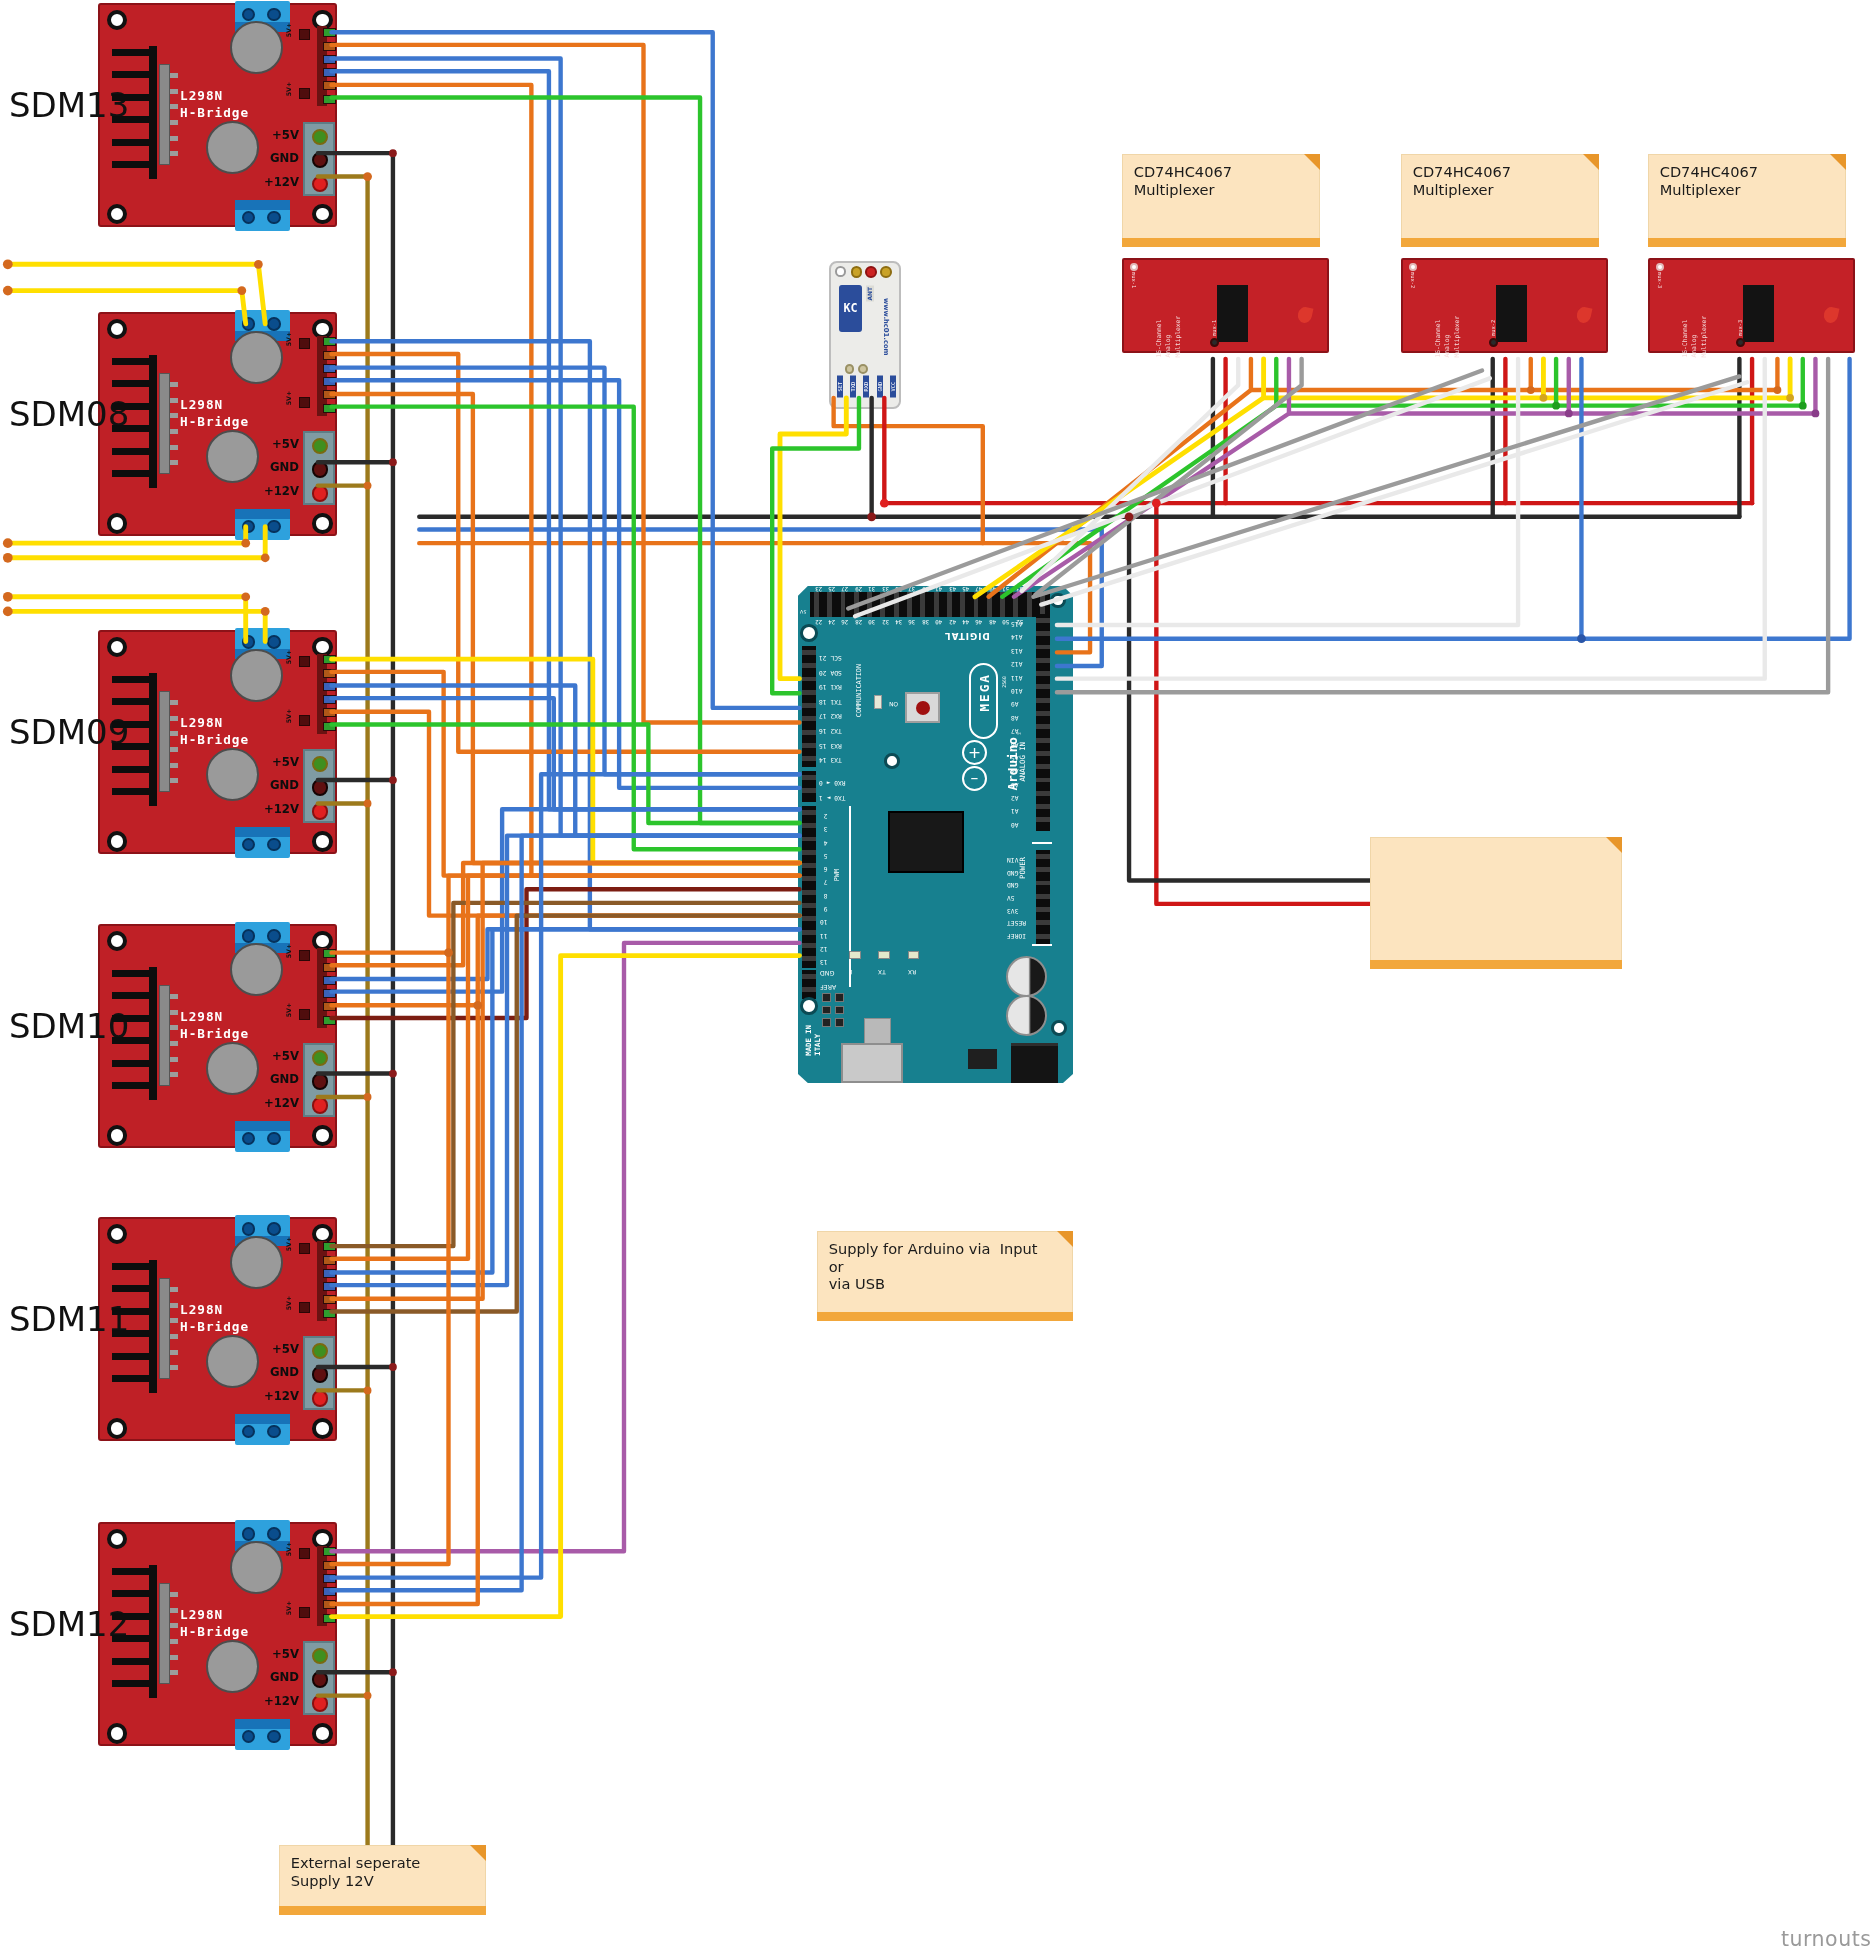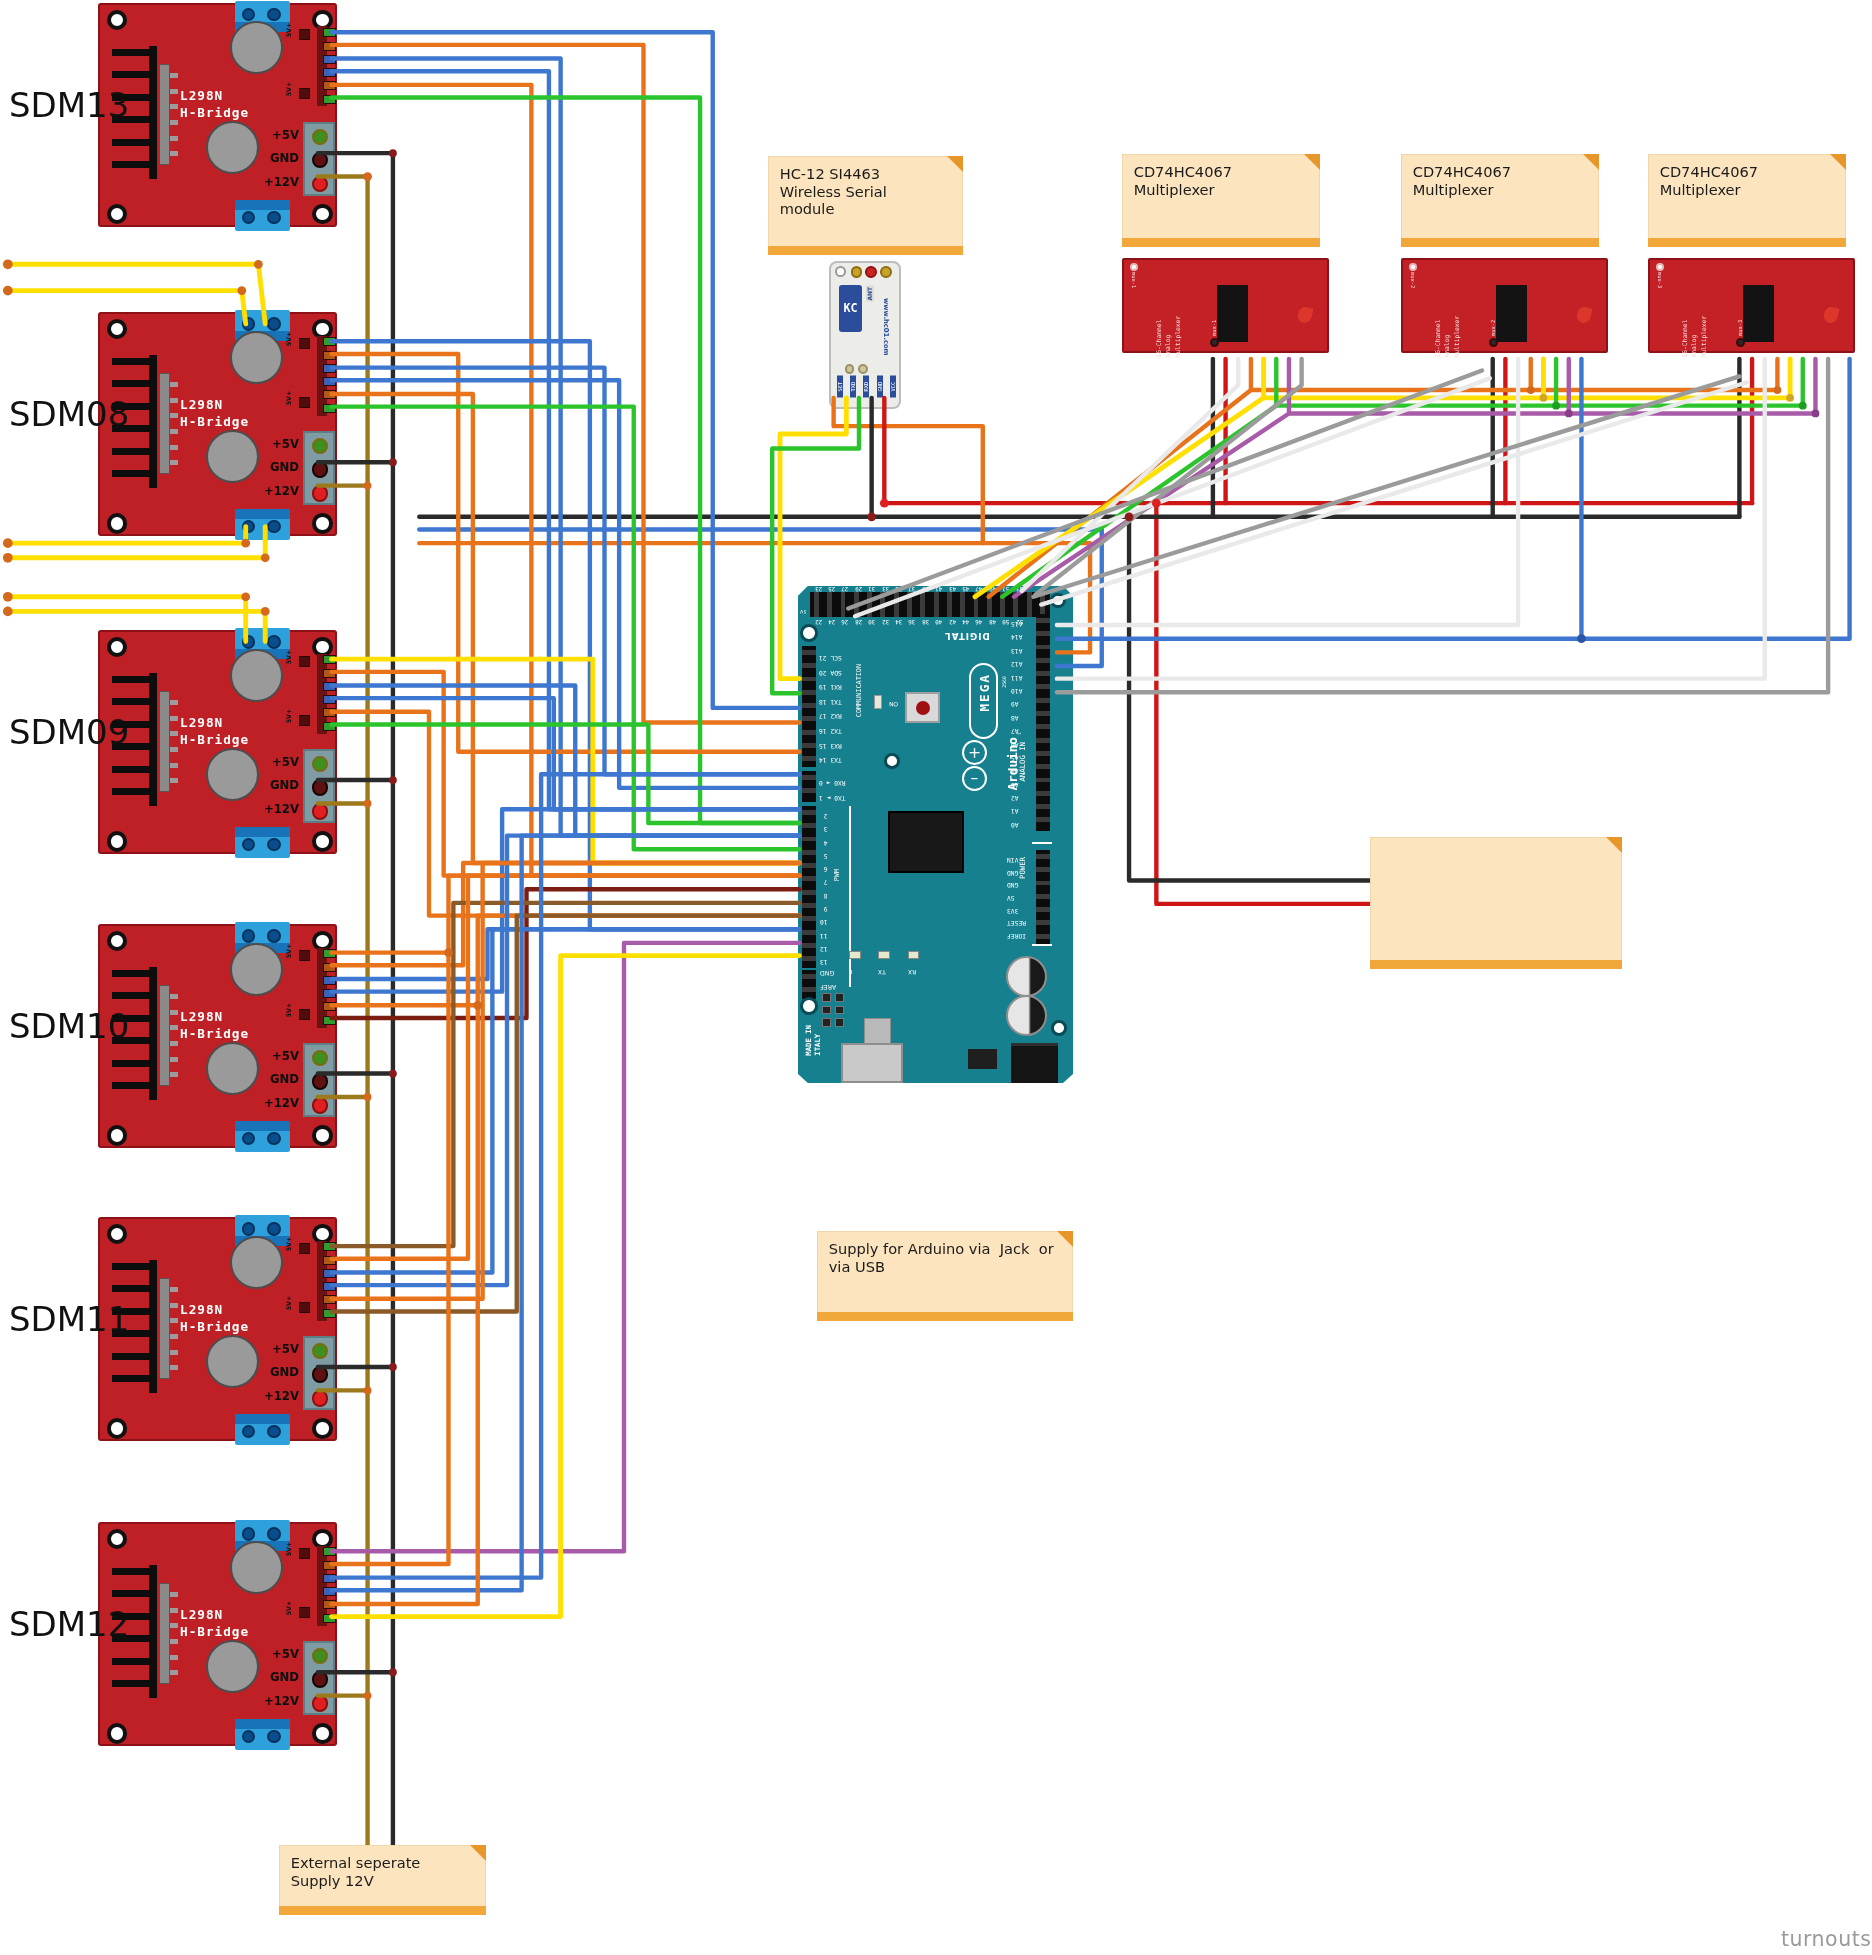--- a/index.html
+++ b/index.html
@@ -883,33 +883,26 @@
       <circle cx="1823" cy="400" r="4" fill="#d4691e"></circle>
         <circle cx="1836" cy="408" r="4" fill="#d4a51e"></circle>
       <circle cx="1849" cy="416" r="4" fill="#1e9e1e"></circle>
         <circle cx="1862" cy="424" r="4" fill="#8a3d8a"></circle>
       <circle cx="1622" cy="655" r="4.5" fill="#2a56a8"></circle>
       <circle cx="460" cy="977" r="4.5" fill="#d4691e"></circle>
         <circle cx="490" cy="1031" r="4.5" fill="#d4691e"></circle>
     </g>
   </svg>
 
-  <div class="note" style="left:768px;top:156px;width:195px;height:99px">
-    <div class="ntext">HC-12 SI4463
-Wireless Serial
-module</div>
-    <div class="nbar"></div>
-    <div class="nfold"></div>
-  </div>
   <div class="note" style="left:1370px;top:837px;width:252px;height:132px">
     <div class="nbar"></div>
     <div class="nfold"></div>
   </div>
   <div class="note" style="left:817px;top:1231px;width:256px;height:90px">
-    <div class="ntext">Supply for Arduino via  Jack  or
+    <div class="ntext">Supply for Arduino via  Input  or
 via USB</div>
     <div class="nbar"></div>
     <div class="nfold"></div>
   </div>
   <div class="note" style="left:279px;top:1845px;width:207px;height:70px">
     <div class="ntext">External seperate
 Supply 12V</div>
     <div class="nbar"></div>
     <div class="nfold"></div>
   </div>

